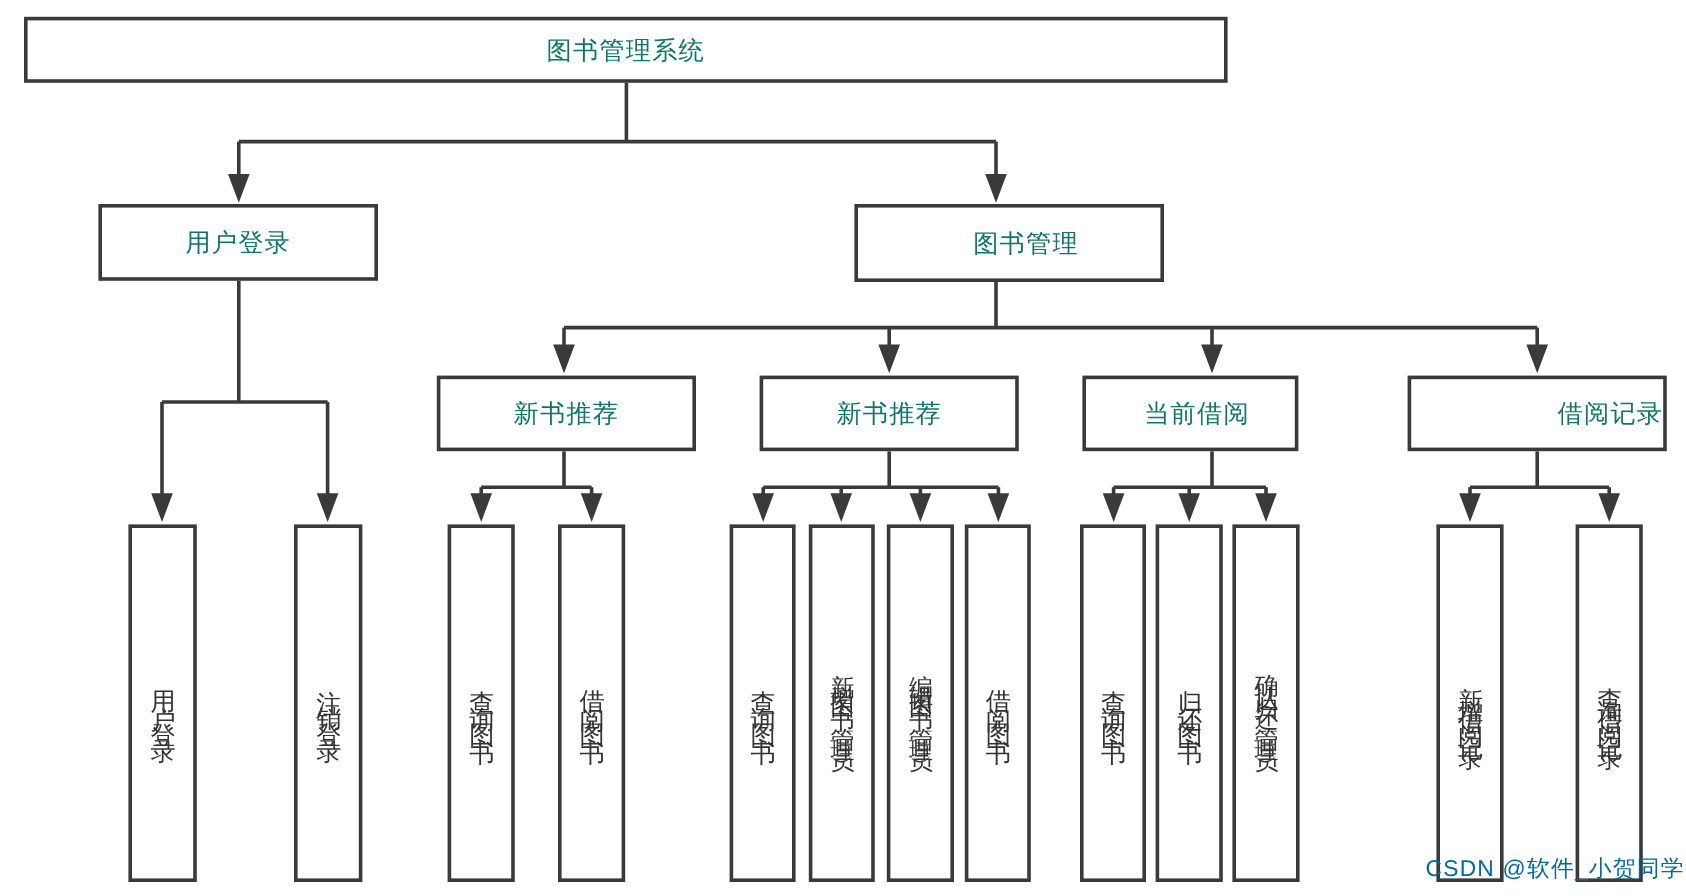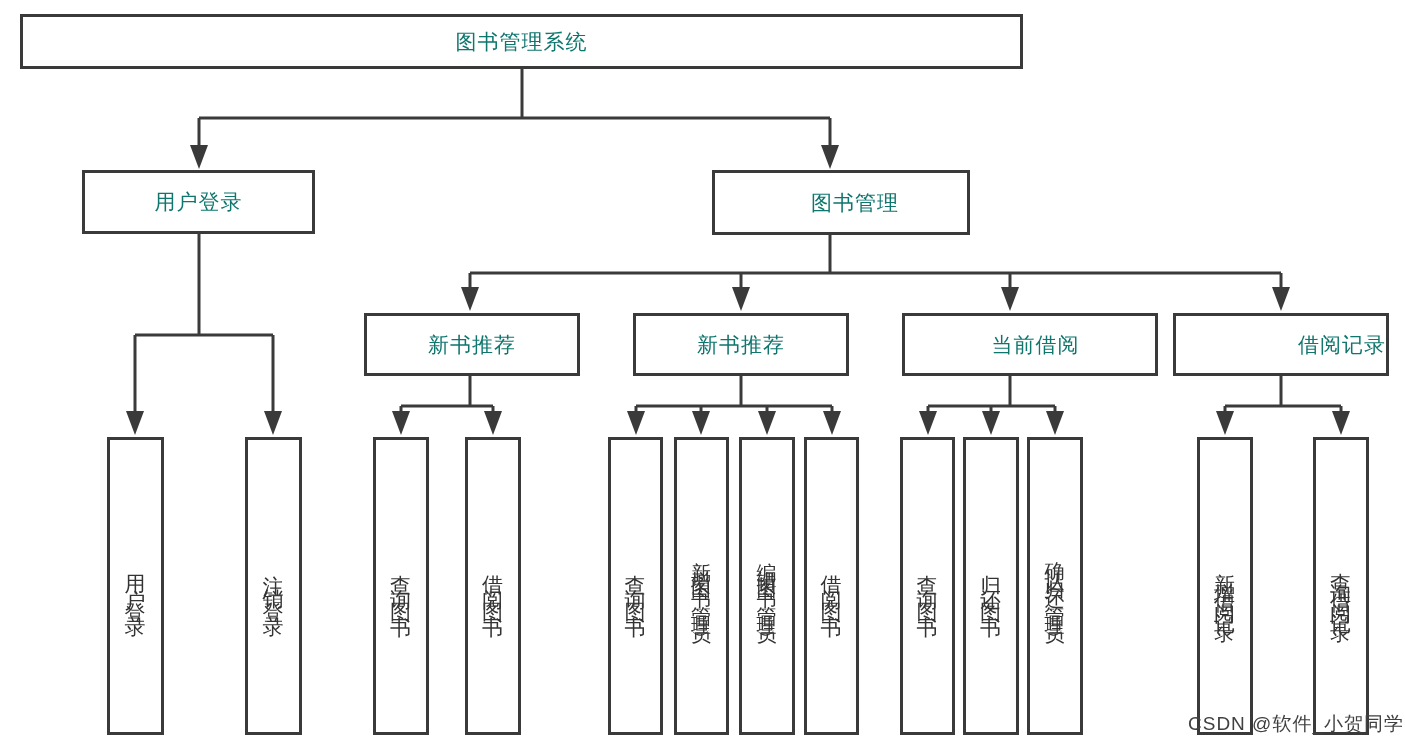--- a/index.html
+++ b/index.html
@@ -37,39 +37,39 @@
     line-height:1;
   }
   .vtext.mid{letter-spacing:10px;}
   .vtext.long{letter-spacing:9px;font-size:20px;}
   
   #n-root{left:20px;top:14px;width:1003px;height:55px;}
   #n-user-login{left:82px;top:170px;width:233px;height:64px;}
   #n-book-mgmt{left:712px;top:170px;width:258px;height:65px;padding-left:28px;}
   #n-new-book{left:364px;top:313px;width:216px;height:63px;}
   #n-book-borrow{left:633px;top:313px;width:216px;height:63px;}
-  #n-current-borrow{left:902px;top:313px;width:256px;height:63px;padding-left:11px;}
+  #n-current-borrow{left:902px;top:313px;width:180px;height:63px;padding-left:11px;}
   #n-borrow-records{left:1173px;top:313px;width:216px;height:63px;justify-content:flex-end;}
   #l-user-login{left:107px;width:57px;}
   #l-logout{left:245px;width:57px;}
   #l-rec-query{left:373px;width:56px;}
   #l-rec-borrow{left:465px;width:56px;}
   #l-bb-query{left:608px;width:55px;}
   #l-bb-add{left:674px;width:55px;}
   #l-bb-edit{left:739px;width:56px;}
   #l-bb-borrow{left:804px;width:55px;}
   #l-cb-query{left:900px;width:55px;}
   #l-cb-return{left:963px;width:56px;}
   #l-cb-confirm{left:1027px;width:56px;}
   #l-br-add{left:1197px;width:56px;}
   #l-br-query{left:1313px;width:56px;}
   .watermark{
     position:absolute;z-index:5;
     left:1188px;top:711px;
-    font-size:19px;color:#404040;
+    font-size:19px;color:#0369a1;
     letter-spacing:1px;white-space:nowrap;
   }
 </style>
 </head>
 <body>
 
 <div class="canvas">
 
   <svg class="connectors" width="1405" height="747" viewBox="0 0 1405 747">
     <g stroke="#3a3a3a" stroke-width="3" fill="none">

